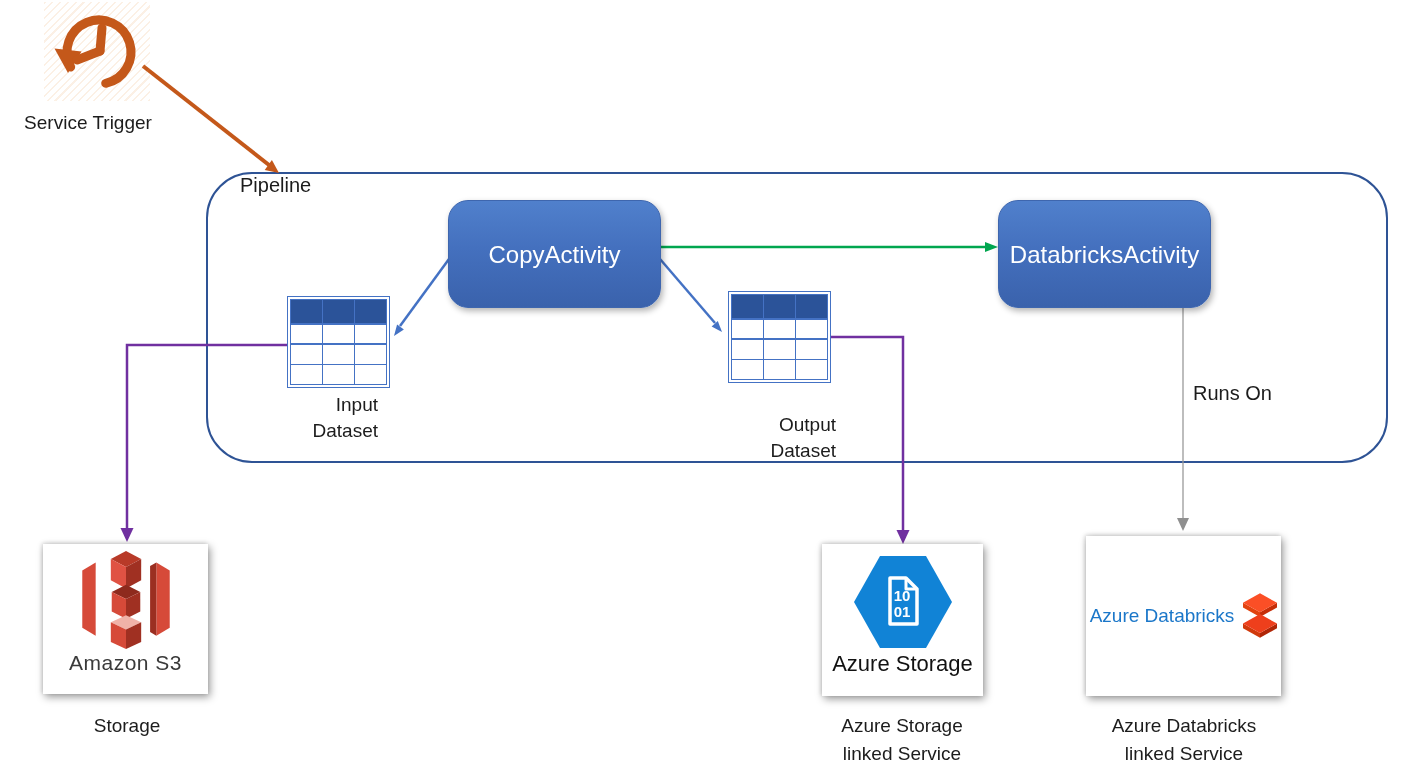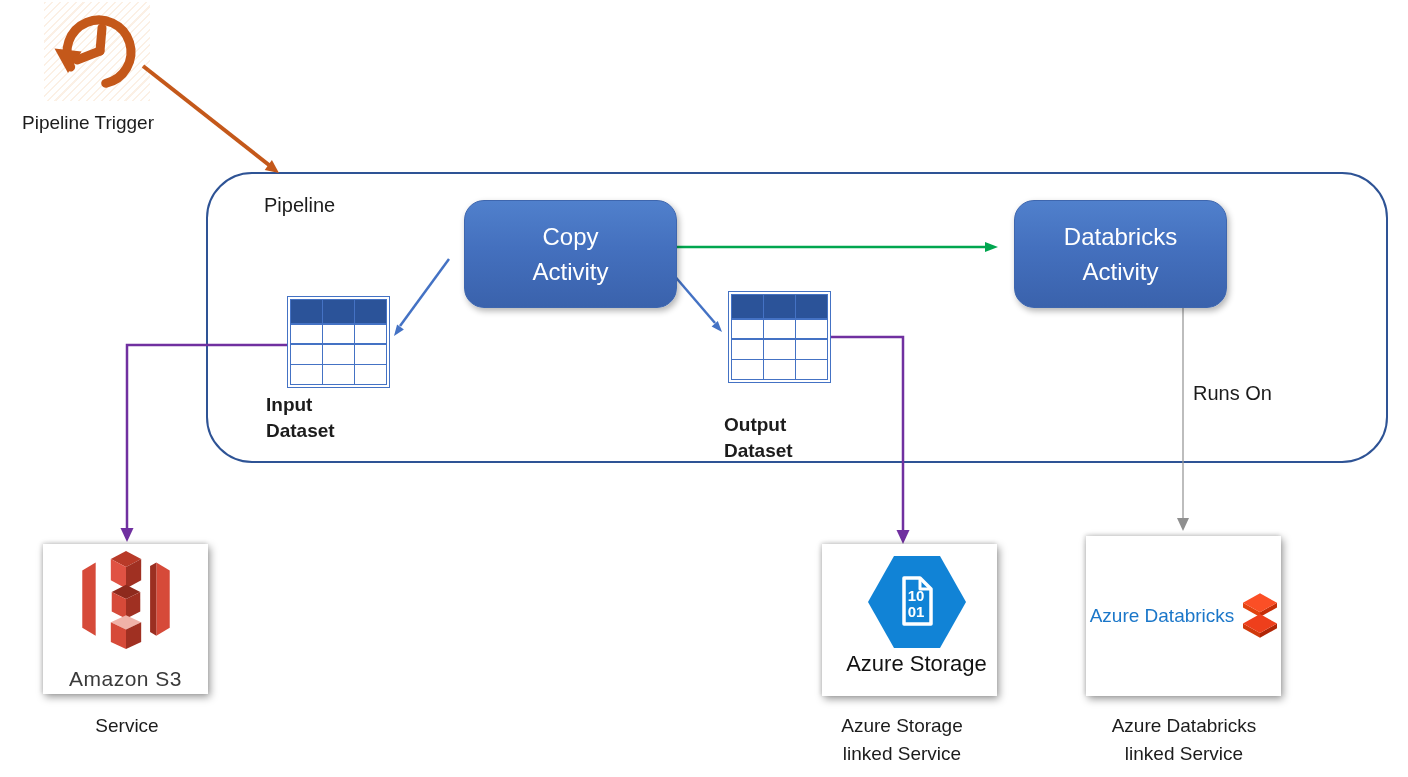--- a/index.html
+++ b/index.html
@@ -2,54 +2,54 @@
 <html><head>
 <meta charset="utf-8">
 <style>
   html,body{margin:0;padding:0;background:#fff;}
   body{width:1408px;height:777px;position:relative;overflow:hidden;
        font-family:"Liberation Sans","DejaVu Sans",sans-serif;color:#1c1c1c;}
   .abs{position:absolute;}
   
   .pipeline-box{left:206px;top:172px;width:1178px;height:287px;
       border:2px solid #2E5395;border-radius:46px;background:transparent;z-index:1;}
-  .pipeline-label{left:240px;top:194px;font-size:20px;z-index:3;margin-left:24px;}
+  .pipeline-label{left:240px;top:174px;font-size:20px;z-index:3;}
   
   svg.overlay{left:0;top:0;width:1408px;height:777px;z-index:2;pointer-events:none;}
   
   .activity{width:211px;height:106px;border-radius:20px;z-index:4;
       background:linear-gradient(180deg,#5080CC 0%,#4470BE 45%,#3A62AC 100%);
       border:1px solid #3E66AE;
       box-shadow:2px 3px 6px rgba(0,0,0,0.30);
-      display:flex;flex-direction:column;align-items:center;justify-content:center;
-      color:#fff;font-size:24px;line-height:35px;margin-left:16px;}
+      display:flex;flex-direction:row;align-items:center;justify-content:center;
+      color:#fff;font-size:24px;line-height:35px;}
   .copy-activity{left:448px;top:200px;}
   .databricks-activity{left:998px;top:200px;justify-content:center;}
   
   .dataset-table{width:103px;height:92px;border:1.5px solid #4472C4;background:#fff;
       padding:2px;box-sizing:border-box;z-index:4;}
   .dataset-grid{width:100%;height:100%;display:grid;box-sizing:border-box;
       grid-template-columns:1fr 1fr 1fr;grid-template-rows:23px 1fr 1fr 1fr;
       gap:1.5px;background:#4472C4;border:1.5px solid #4472C4;}
   .hd{background:#2B5399;} .cl{background:#ffffff;}
   .input-table{left:287px;top:296px;} .output-table{left:728px;top:291px;}
-  .dataset-label{width:112px;text-align:left;font-size:19px;line-height:26px;z-index:3;font-weight:bold;}
+  .dataset-label{width:112px;text-align:right;font-size:19px;line-height:26px;z-index:3;}
   .input-label{left:266px;top:392px;} .output-label{left:724px;top:412px;}
   
   .trigger-icon{left:44px;top:2px;width:106px;height:99px;z-index:3;
       background:repeating-linear-gradient(135deg,rgba(232,150,70,0.14) 0 1.5px,rgba(255,255,255,0) 1.5px 5.5px);}
   .trigger-label{left:4px;top:112px;width:168px;text-align:center;font-size:19px;z-index:3;}
   .runs-on-label{left:1193px;top:382px;font-size:20px;z-index:3;}
   
   .service-box{background:#fff;z-index:4;
       box-shadow:2px 3px 8px rgba(0,0,0,0.40),-1px -1px 4px rgba(0,0,0,0.15);
       display:flex;flex-direction:column;align-items:center;}
   .s3-box{left:43px;top:544px;width:165px;height:150px;}
-  .s3-logo-text{font-size:21px;color:#3a3a3a;margin-top:16px;letter-spacing:0.5px;}
-  .storage-box{left:822px;top:544px;width:161px;height:152px;padding-left:14px;}
+  .s3-logo-text{font-size:21px;color:#3a3a3a;margin-top:0px;letter-spacing:0.5px;}
+  .storage-box{left:822px;top:544px;width:161px;height:152px;}
   .storage-logo-text{font-size:22px;color:#121212;margin-top:3px;}
   .databricks-box{left:1086px;top:536px;width:195px;height:160px;
       flex-direction:row;justify-content:center;gap:9px;}
   .databricks-logo-text{font-size:19px;color:#1B77C9;}
   .service-caption{width:200px;text-align:center;font-size:19px;line-height:28px;z-index:3;}
   .s3-caption{left:27px;top:712px;} .storage-caption{left:802px;top:712px;}
   .databricks-caption{left:1084px;top:712px;}
 </style>
 </head>
 <body>
@@ -89,21 +89,21 @@
 </svg>
 
 <div class="abs trigger-icon">
   <svg width="106" height="99" viewBox="0 0 106 99">
     <path d="M 61.7 81.3 A 32 32 0 1 0 26.7 65.0" fill="none" stroke="#C4581A" stroke-width="9" stroke-linecap="round"></path>
     <polygon points="24,71 10.5,46.5 37.5,49.5" fill="#C4581A"></polygon>
     <line x1="56" y1="49" x2="58" y2="26" stroke="#C4581A" stroke-width="9" stroke-linecap="round"></line>
     <line x1="56" y1="49" x2="33" y2="58" stroke="#C4581A" stroke-width="9" stroke-linecap="round"></line>
   </svg>
 </div>
-<div class="abs trigger-label">Pipeline Trigger</div>
+<div class="abs trigger-label">Service Trigger</div>
 
 <div class="abs activity copy-activity">
   <div>Copy</div>
   <div>Activity</div>
 </div>
 <div class="abs activity databricks-activity">
   <div>Databricks</div>
   <div>Activity</div>
 </div>
 
@@ -162,21 +162,21 @@
     <polygon points="65,40 81,48 65,56 49,48" fill="#8E2A1D"></polygon>
     <polygon points="49,48 65,56 65,78 49,70" fill="#D64A39"></polygon>
     <polygon points="81,48 65,56 65,78 81,70" fill="#A03022"></polygon>
     <polygon points="65,74 82,82 65,90 48,82" fill="#F0B2A8"></polygon>
     <polygon points="48,82 65,90 65,112 48,104" fill="#D64A39"></polygon>
     <polygon points="82,82 65,90 65,112 82,104" fill="#A03022"></polygon>
   </svg>
   <div class="s3-logo-text">Amazon S3</div>
 </div>
 <div class="abs service-caption s3-caption">
-  <div>Service</div>
+  <div>Storage</div>
 </div>
 
 <div class="abs service-box storage-box">
   <svg width="98" height="92" viewBox="0 0 98 92" style="margin-top:12px">
     <polygon points="0,46 26,0 72,0 98,46 72,92 26,92" fill="#1183D6"></polygon>
     <path d="M36,22 h16 l11,11 v35 h-27 z" fill="none" stroke="#ffffff" stroke-width="3.5" stroke-linejoin="round"></path>
     <path d="M52,22 v11 h11" fill="none" stroke="#ffffff" stroke-width="3" stroke-linejoin="round"></path>
     <text x="48" y="45" text-anchor="middle" font-size="15" font-weight="bold" fill="#ffffff">10</text>
     <text x="48" y="61" text-anchor="middle" font-size="15" font-weight="bold" fill="#ffffff">01</text>
   </svg>

